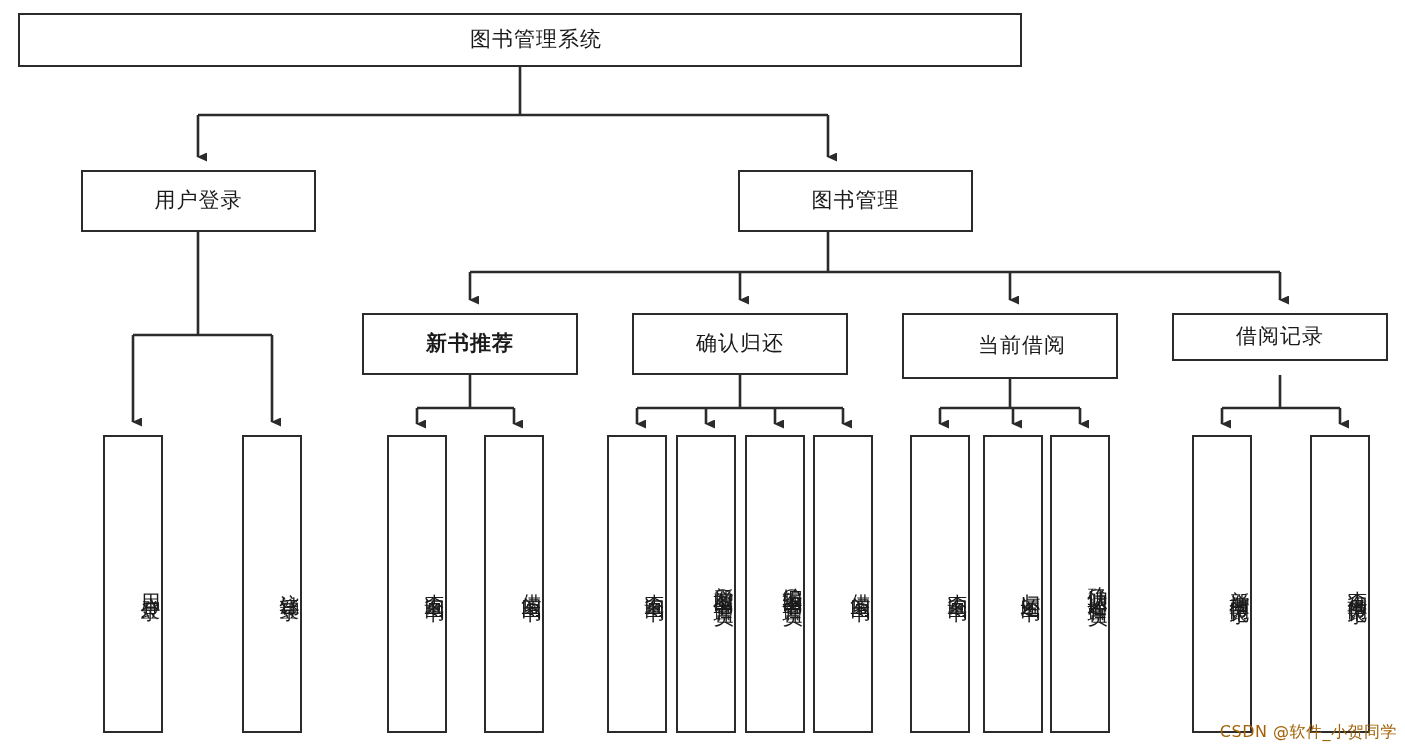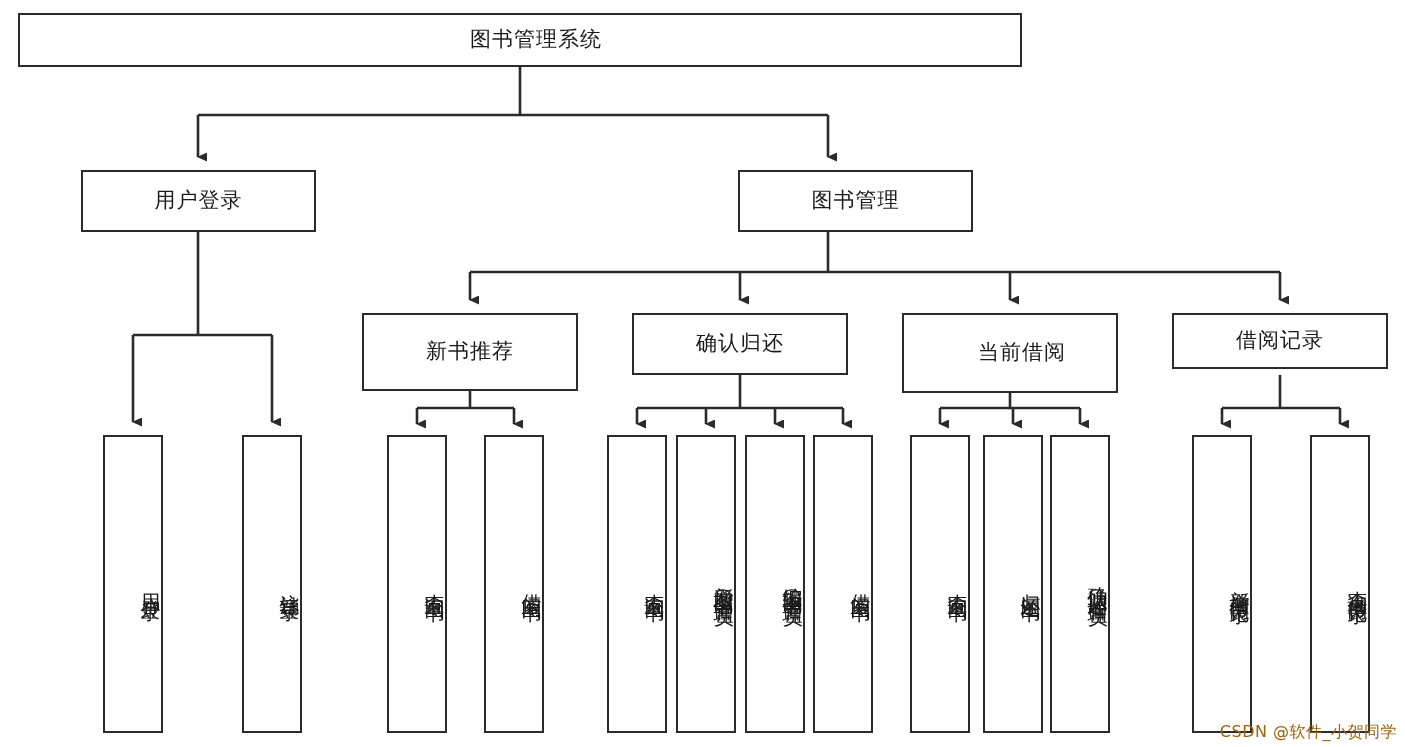--- a/index.html
+++ b/index.html
@@ -129,30 +129,30 @@
     <span>图书管理系统</span>
   </div>
 
   <div class="node horizontal" id="node-l1-0" style="left: 81px; top: 170px; width: 235px; height: 62px;">
     <span>用户登录</span>
   </div>
   <div class="node horizontal" id="node-l1-1" style="left: 711px; top: 170px; width: 235px; height: 62px; margin-left: 27px;">
     <span>图书管理</span>
   </div>
 
-  <div class="node horizontal" id="node-l2-0" style="left: 362px; top: 313px; width: 216px; height: 78px;">
+  <div class="node horizontal" id="node-l2-0" style="left: 362px; top: 313px; width: 216px; height: 62px; font-weight: bold;">
     <span>新书推荐</span>
   </div>
   <div class="node horizontal" id="node-l2-1" style="left: 632px; top: 313px; width: 216px; height: 62px;">
     <span>确认归还</span>
   </div>
-  <div class="node horizontal" id="node-l2-2" style="left: 902px; top: 313px; width: 216px; height: 80px; padding-left: 24px;">
+  <div class="node horizontal" id="node-l2-2" style="left: 902px; top: 313px; width: 216px; height: 66px; padding-left: 24px;">
     <span>当前借阅</span>
   </div>
-  <div class="node horizontal" id="node-l2-3" style="left: 1172px; top: 313px; width: 216px; height: 56px; text-align: center;">
+  <div class="node horizontal" id="node-l2-3" style="left: 1172px; top: 313px; width: 216px; height: 48px; text-align: center;">
     <span>借阅记录</span>
   </div>
 
   <div class="node vertical" id="node-leaf-0" style="left: 103px; top: 435px; width: 60px; height: 298px;">
     <span class="vtext">用户登录</span>
   </div>
   <div class="node vertical" id="node-leaf-1" style="left: 242px; top: 435px; width: 60px; height: 298px;">
     <span class="vtext">注销登录</span>
   </div>
   <div class="node vertical" id="node-leaf-2" style="left: 387px; top: 435px; width: 60px; height: 298px;">

